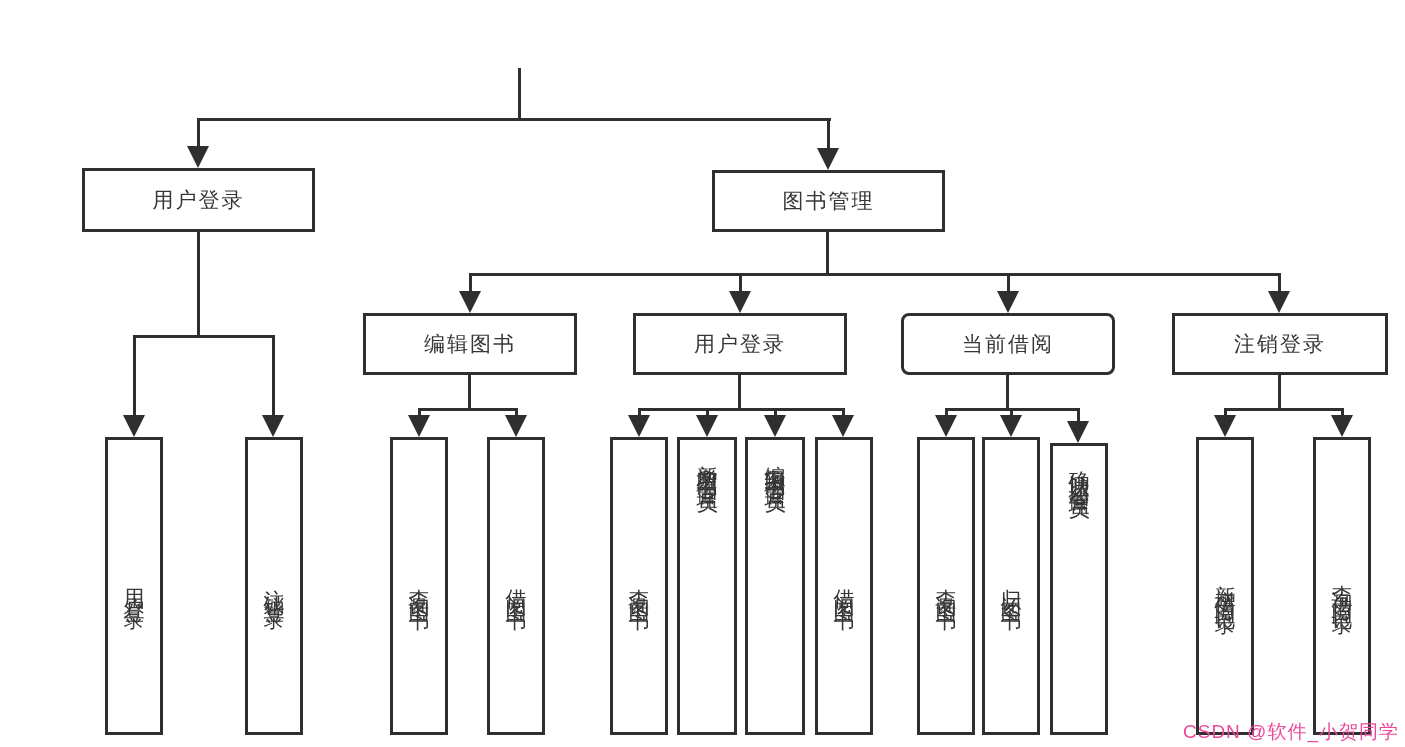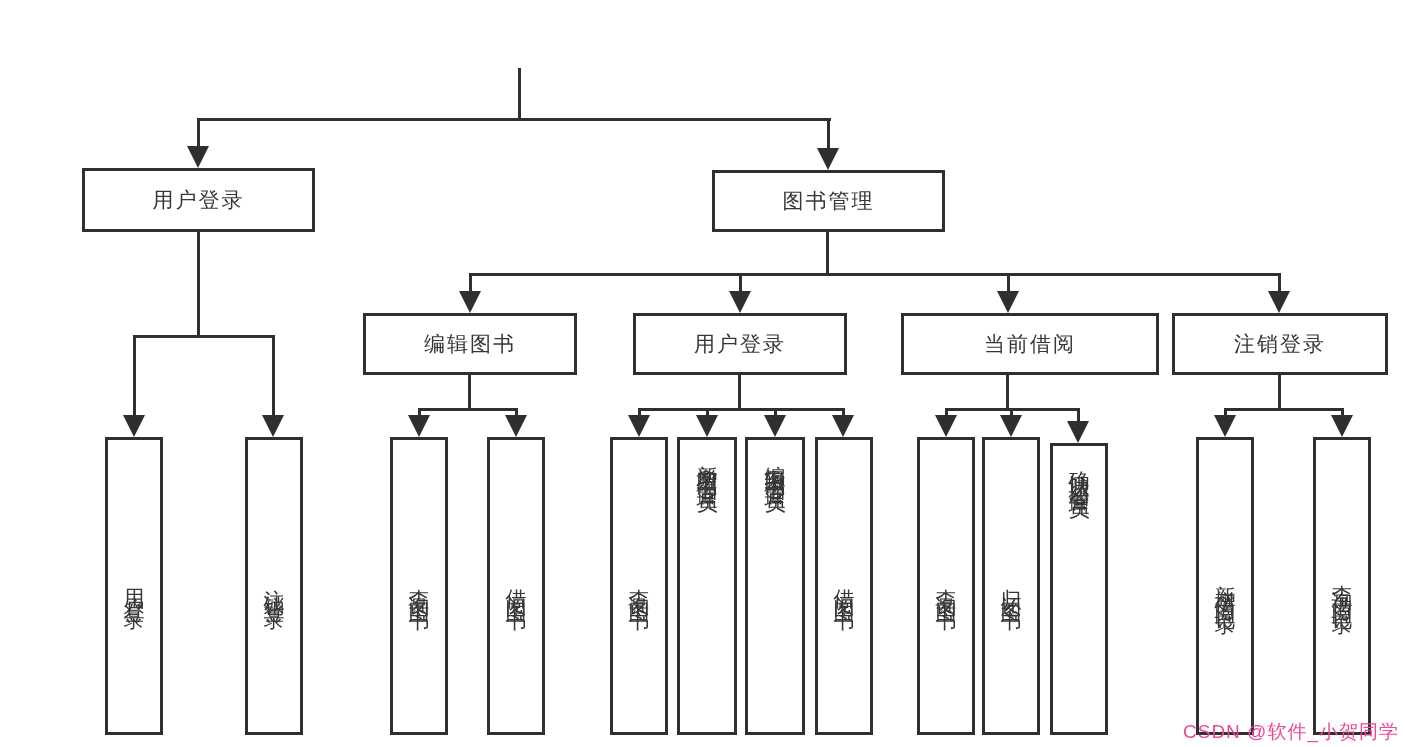--- a/index.html
+++ b/index.html
@@ -108,21 +108,21 @@
   <div class="ahead" style="left:459px; top:291px;"></div>
   <div class="vline" style="left:739px; top:273px; height:20px;"></div>
   <div class="ahead" style="left:729px; top:291px;"></div>
   <div class="vline" style="left:1007px; top:273px; height:20px;"></div>
   <div class="ahead" style="left:997px; top:291px;"></div>
   <div class="vline" style="left:1278px; top:273px; height:20px;"></div>
   <div class="ahead" style="left:1268px; top:291px;"></div>
 
   <div class="hnode" style="left:363px; top:313px; width:214px; height:62px;">编辑图书</div>
   <div class="hnode" style="left:633px; top:313px; width:214px; height:62px;">用户登录</div>
-  <div class="hnode" style="left:901px; top:313px; width:258px; height:62px;">当前借阅</div>
+  <div class="hnode" style="left:901px; top:313px; width:214px; height:62px;border-radius:8px;">当前借阅</div>
   <div class="hnode" style="left:1172px; top:313px; width:216px; height:62px;">注销登录</div>
 
   <div class="vline" style="left:468px; top:375px; height:33px;"></div>
   <div class="hline" style="left:418px; top:408px; width:100px;"></div>
   <div class="vline" style="left:418px; top:408px; height:9px;"></div>
   <div class="ahead" style="left:408px; top:415px;"></div>
   <div class="vline" style="left:515px; top:408px; height:9px;"></div>
   <div class="ahead" style="left:505px; top:415px;"></div>
 
   <div class="vline" style="left:738px; top:375px; height:33px;"></div>

